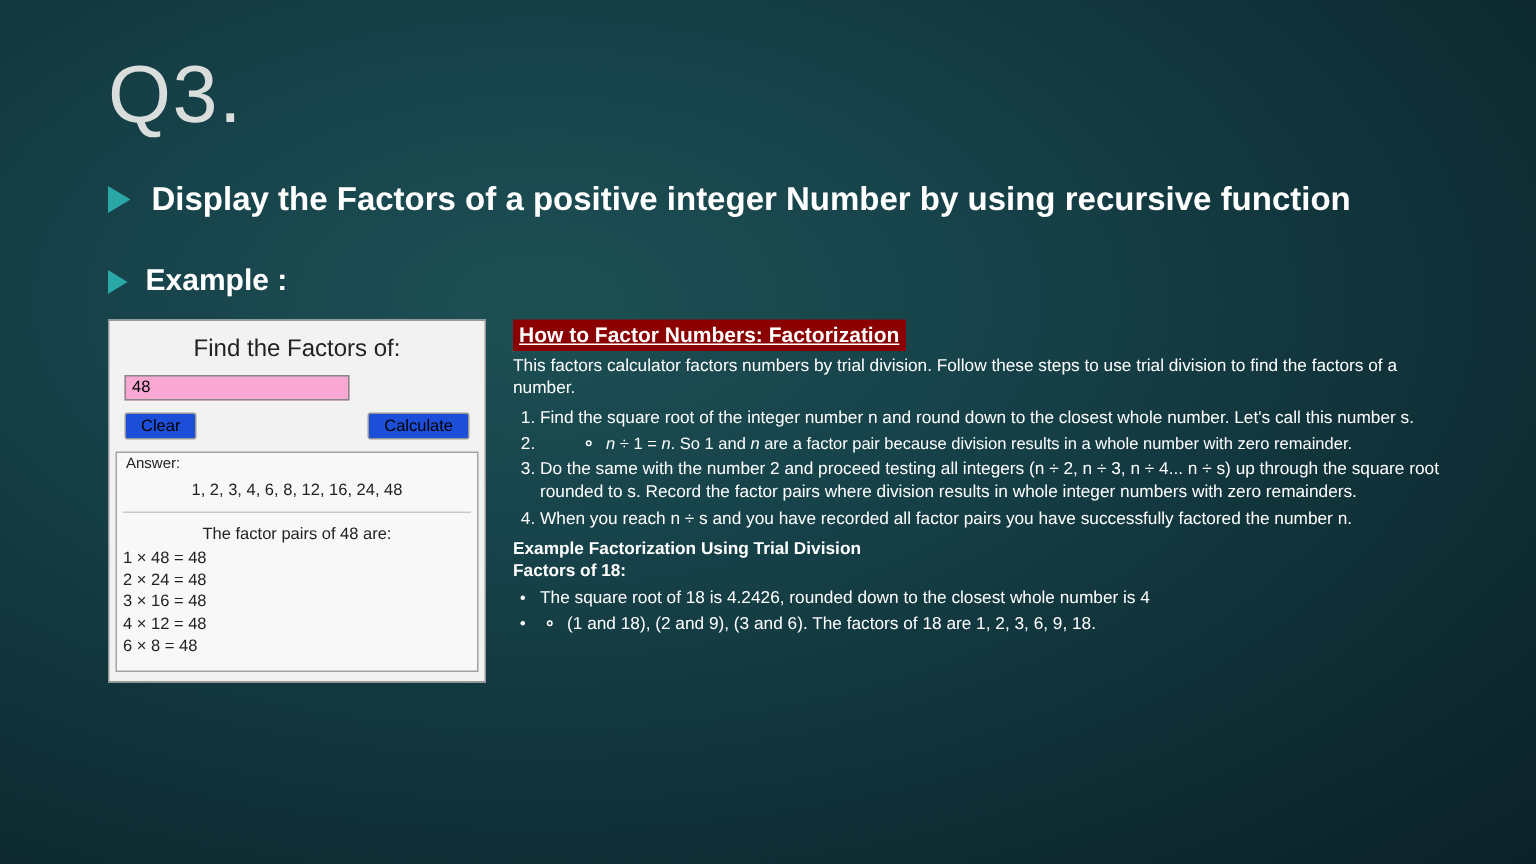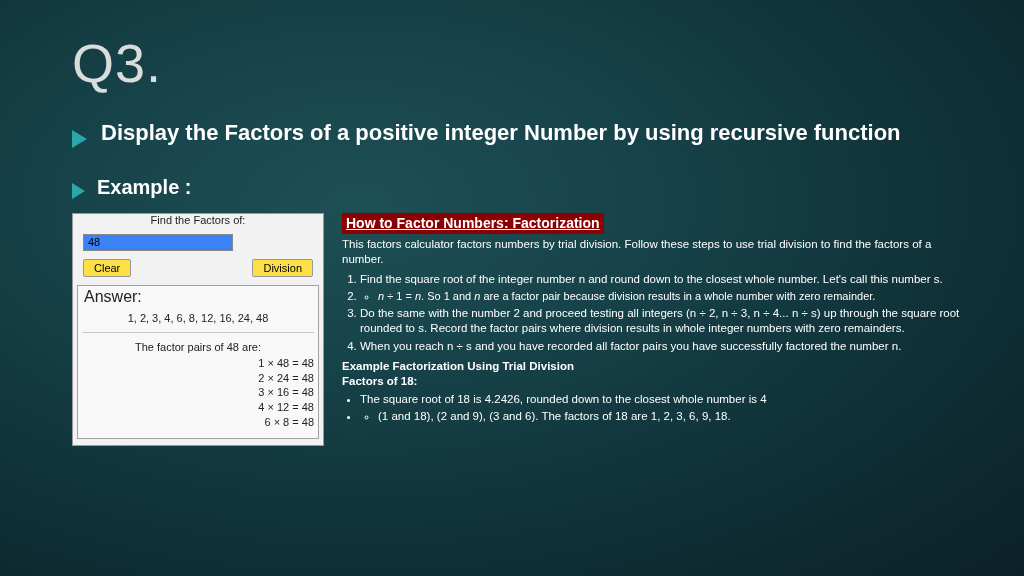--- a/index.html
+++ b/index.html
@@ -2,44 +2,44 @@
 <html><head>
 <meta charset="utf-8">
 <style>
   html,body{margin:0;padding:0;width:1024px;height:576px;overflow:hidden;font-family:"Segoe UI",Arial,sans-serif}
   .slide{width:1024px;height:576px;background:radial-gradient(ellipse at 35% 35%,#1d5054 0%,#17434a 30%,#0f2e35 70%,#0b2127 100%);color:#fff;position:relative;box-sizing:border-box;padding:28px 56px 20px 72px}
   .q{font-size:54px;font-weight:300;color:#d9dddc;letter-spacing:1px;margin:4px 0 24px 0}
   .tri{display:inline-block;width:0;height:0;border-style:solid}
   .tri-lg{border-width:9px 0 9px 15px;border-color:transparent transparent transparent #2aa8a8;margin-right:14px;flex-shrink:0;margin-top:6px}
   .tri-md{border-width:8px 0 8px 13px;border-color:transparent transparent transparent #2aa8a8;margin-right:12px;flex-shrink:0;margin-top:4px}
   .tri-sm{border-width:7px 0 7px 11px;border-color:transparent transparent transparent #2aa8a8;margin-right:10px;flex-shrink:0;margin-top:3px}
-  .line{display:flex;align-items:flex-end}
+  .line{display:flex;align-items:flex-start}
   .b1{font-size:22px;font-weight:600;margin-bottom:28px;line-height:1.35}
   .b2{font-size:20px;font-weight:600;margin-bottom:14px}
   .b3{font-size:18px;font-weight:600;margin-left:40px;margin-bottom:18px}
   .cols{display:flex;gap:18px;margin-top:6px}
   
   .calc{width:250px;background:#f2f2f2;color:#222;font-family:Arial,sans-serif;font-size:11px;border:1px solid #999}
-  .calc-head{padding:0 4px 4px;text-align:center;font-size:11px}
+  .calc-head{padding:10px 4px 4px;text-align:center;font-size:16px}
   .calc-row{padding:4px 10px}
-  .calc-input{width:150px;height:17px;border:1px solid #888;background:#3b82f6;font-size:11px;padding:1px 4px;box-sizing:border-box}
+  .calc-input{width:150px;height:17px;border:1px solid #888;background:#f9a8d4;font-size:11px;padding:1px 4px;box-sizing:border-box}
   .calc-btns{display:flex;justify-content:space-between;padding:4px 10px 8px}
-  .calc-btn{font-size:11px;padding:2px 10px;background:#fde047;border:1px solid #999;border-radius:2px}
+  .calc-btn{font-size:11px;padding:2px 10px;background:#1d4ed8;border:1px solid #999;border-radius:2px}
   .ans-box{border:1px solid #a2a2a2;margin:0 4px 6px;background:#f8f8f8}
-  .ans-label{font-size:16px;padding:2px 6px}
+  .ans-label{font-size:10px;padding:2px 6px}
   .ans-body{padding:2px 4px 8px;text-align:center;font-size:11px;line-height:1.5}
   .ans-body hr{border:none;border-top:1px solid #c8c8c8;margin:6px 0}
-  .pairs{text-align:right;font-size:11px;line-height:1.35}
+  .pairs{text-align:left;font-size:11px;line-height:1.35}
   
   .expl{flex:1;font-size:11.5px;line-height:1.35;color:#fff}
   .expl .hbar{display:inline-block;background:#8b0000;padding:1px 4px;font-weight:bold;font-size:14px;text-decoration:underline;margin-bottom:3px}
   .expl ol{margin:4px 0 4px 18px;padding:0}
   .expl ul{margin:2px 0 2px 18px;padding:0}
   .expl li{margin-bottom:2px}
-  .expl .sub{font-size:11px}
+  .expl .sub{margin-left:26px;font-size:11px}
   em{font-style:italic}
 </style>
 </head>
 <body>
 
 <div class="slide">
   <div class="q">Q3.</div>
 
   <div class="line b1">
     <span class="tri tri-lg"></span>
@@ -54,21 +54,21 @@
 
   <div class="cols">
 
     <div class="calc">
       <div class="calc-head">Find the Factors of:</div>
       <div class="calc-row">
         <input class="calc-input" value="48" style="">
       </div>
       <div class="calc-btns">
         <button class="calc-btn">Clear</button>
-        <button class="calc-btn">Division</button>
+        <button class="calc-btn">Calculate</button>
       </div>
       <div class="ans-box">
         <div class="ans-label">Answer:</div>
         <div class="ans-body">
           <div>1, 2, 3, 4, 6, 8, 12, 16, 24, 48</div>
           <hr>
           <div>The factor pairs of 48 are:</div>
           <div class="pairs">
             <div>1 × 48 = 48</div>
             <div>2 × 24 = 48</div>

